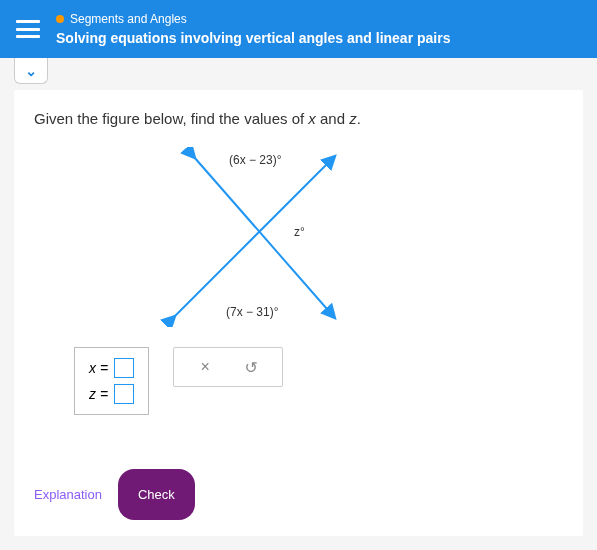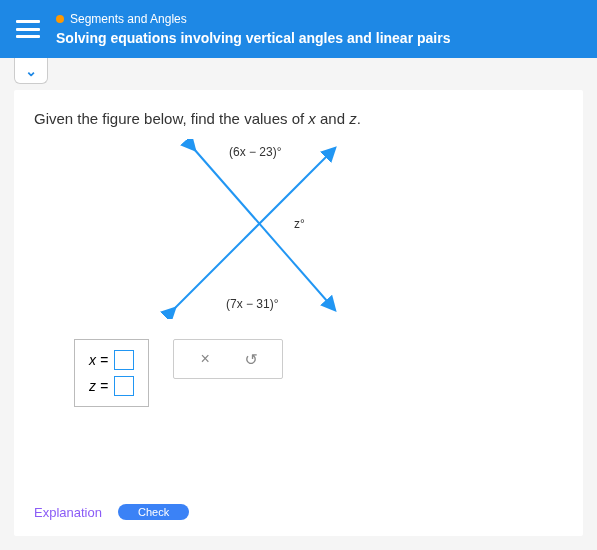--- a/index.html
+++ b/index.html
@@ -82,21 +82,21 @@
     background: white;
     margin: 24px 14px 0 14px;
     padding: 20px;
     border-radius: 2px;
     height: calc(100% - 40px);
     position: relative;
   }
   .question {
     font-size: 15px;
     color: #333;
-    margin-bottom: 12px;
+    margin-bottom: 20px;
   }
   .question .var { font-style: italic; }
   .figure {
     width: 240px;
     height: 180px;
     margin: 0 auto 20px 100px;
     position: relative;
   }
   .figure svg { width: 100%; height: 100%; }
   .angle-label {
@@ -157,26 +157,26 @@
     display: flex;
     gap: 16px;
     align-items: center;
   }
   .explanation {
     color: #8b5cf6;
     font-size: 13px;
     cursor: pointer;
   }
   .check-btn {
-    background: #3b82f6;
+    background: #701a75;
     color: white;
     border: none;
     border-radius: 16px;
-    padding: 2px 20px;
-    font-size: 11px;
+    padding: 18px 20px;
+    font-size: 13px;
     cursor: pointer;
   }
 </style>
 </head>
 <body>
 
 <div class="header">
   <div class="menu-icon">
     <span></span>
       <span></span>

